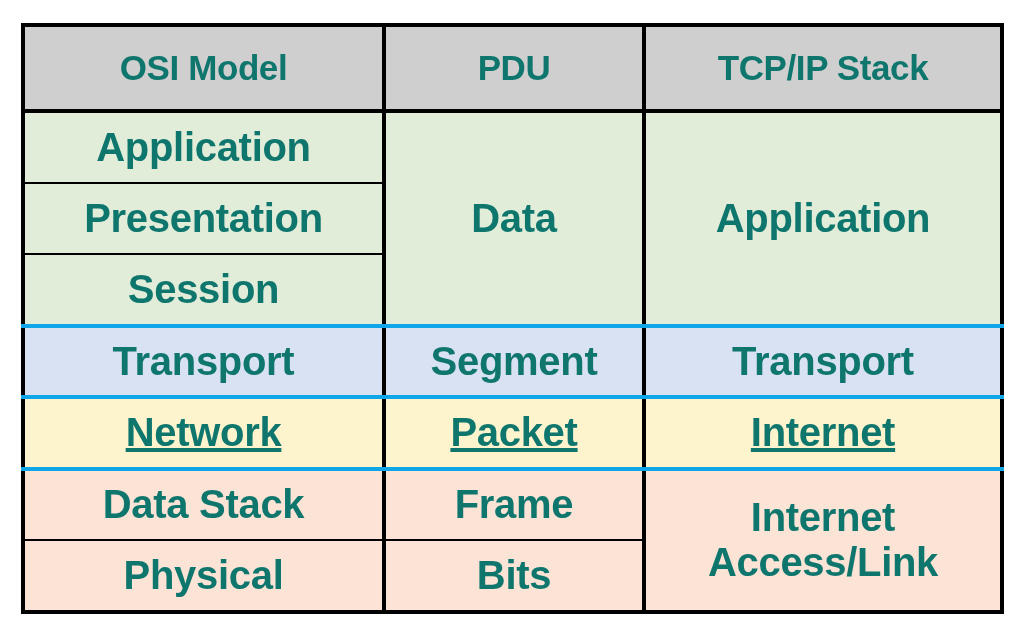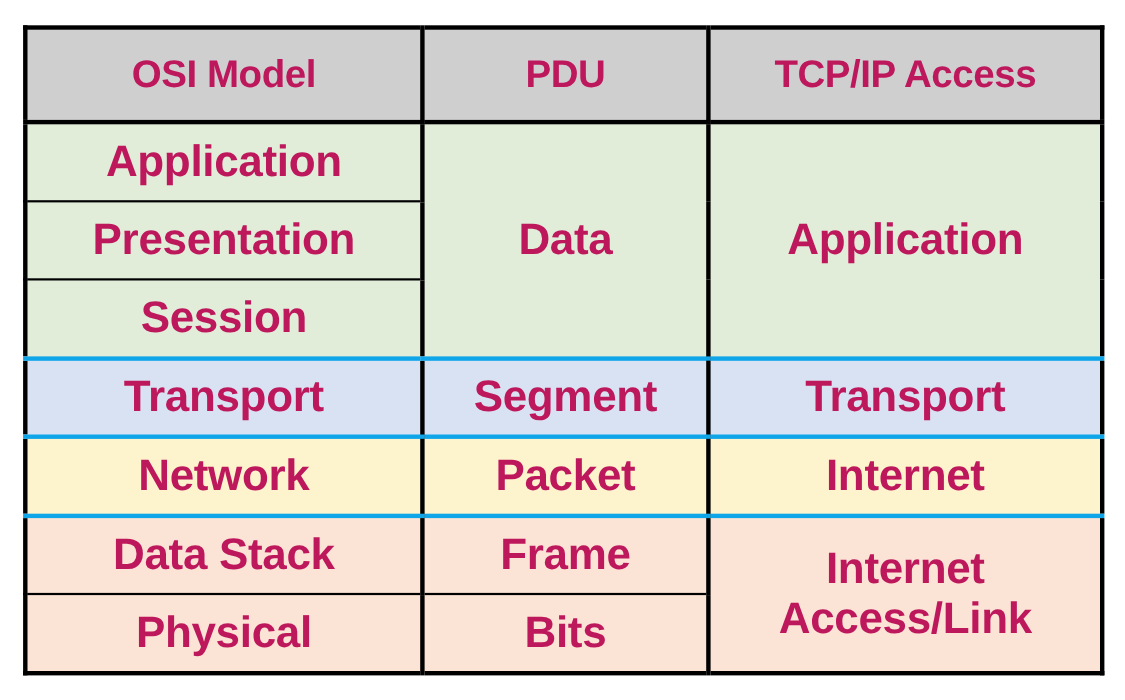--- a/index.html
+++ b/index.html
@@ -31,21 +31,21 @@
     height: 588px;
     border-collapse: collapse;
     table-layout: fixed;
     border: 4px solid #000000;
   }
   table.osi td {
     padding: 0;
     text-align: center;
     vertical-align: middle;
     font-weight: bold;
-    color: #be185d;
+    color: #0f766e;
     line-height: 1.12;
   }
 
   
   col.c-osi  { width: 361px; }
   col.c-pdu  { width: 260px; }
   col.c-tcp  { width: 358px; }
 
   
   tr.head-row { height: 86px; }
@@ -69,42 +69,42 @@
 
   
   td.div-thin { border-bottom: 2px solid #000000; }
   
   td.div-thick { border-bottom: 4px solid #0ea5e9; }
   td.div-none { border-bottom: none; }
 
   
   .bg-green  { background: #e2edd9; }
   .bg-blue   { background: #d9e2f3; }
-  .bg-yellow { background: #fdf3cd; }
+  .bg-yellow { background: #fdf3cd; text-decoration: underline; }
   .bg-peach  { background: #fbe3d5; }
 
   
   td.span3, td.span2 { vertical-align: middle; }
 </style>
 </head>
 <body>
 
 <div class="table-wrap">
   <table class="osi">
     <colgroup>
       <col class="c-osi">
       <col class="c-pdu">
       <col class="c-tcp">
     </colgroup>
     <tbody>
 
       <tr class="head-row">
         <td class="head">OSI Model</td>
         <td class="head">PDU</td>
-        <td class="head last">TCP/IP Access</td>
+        <td class="head last">TCP/IP Stack</td>
       </tr>
 
       <tr class="body-row">
         <td class="cell bg-green div-thin">Application</td>
         <td class="cell bg-green div-thick span3" rowspan="3">Data</td>
         <td class="cell last bg-green div-thick span3" rowspan="3">Application</td>
       </tr>
 
       <tr class="body-row">
         <td class="cell bg-green div-thin">Presentation</td>

